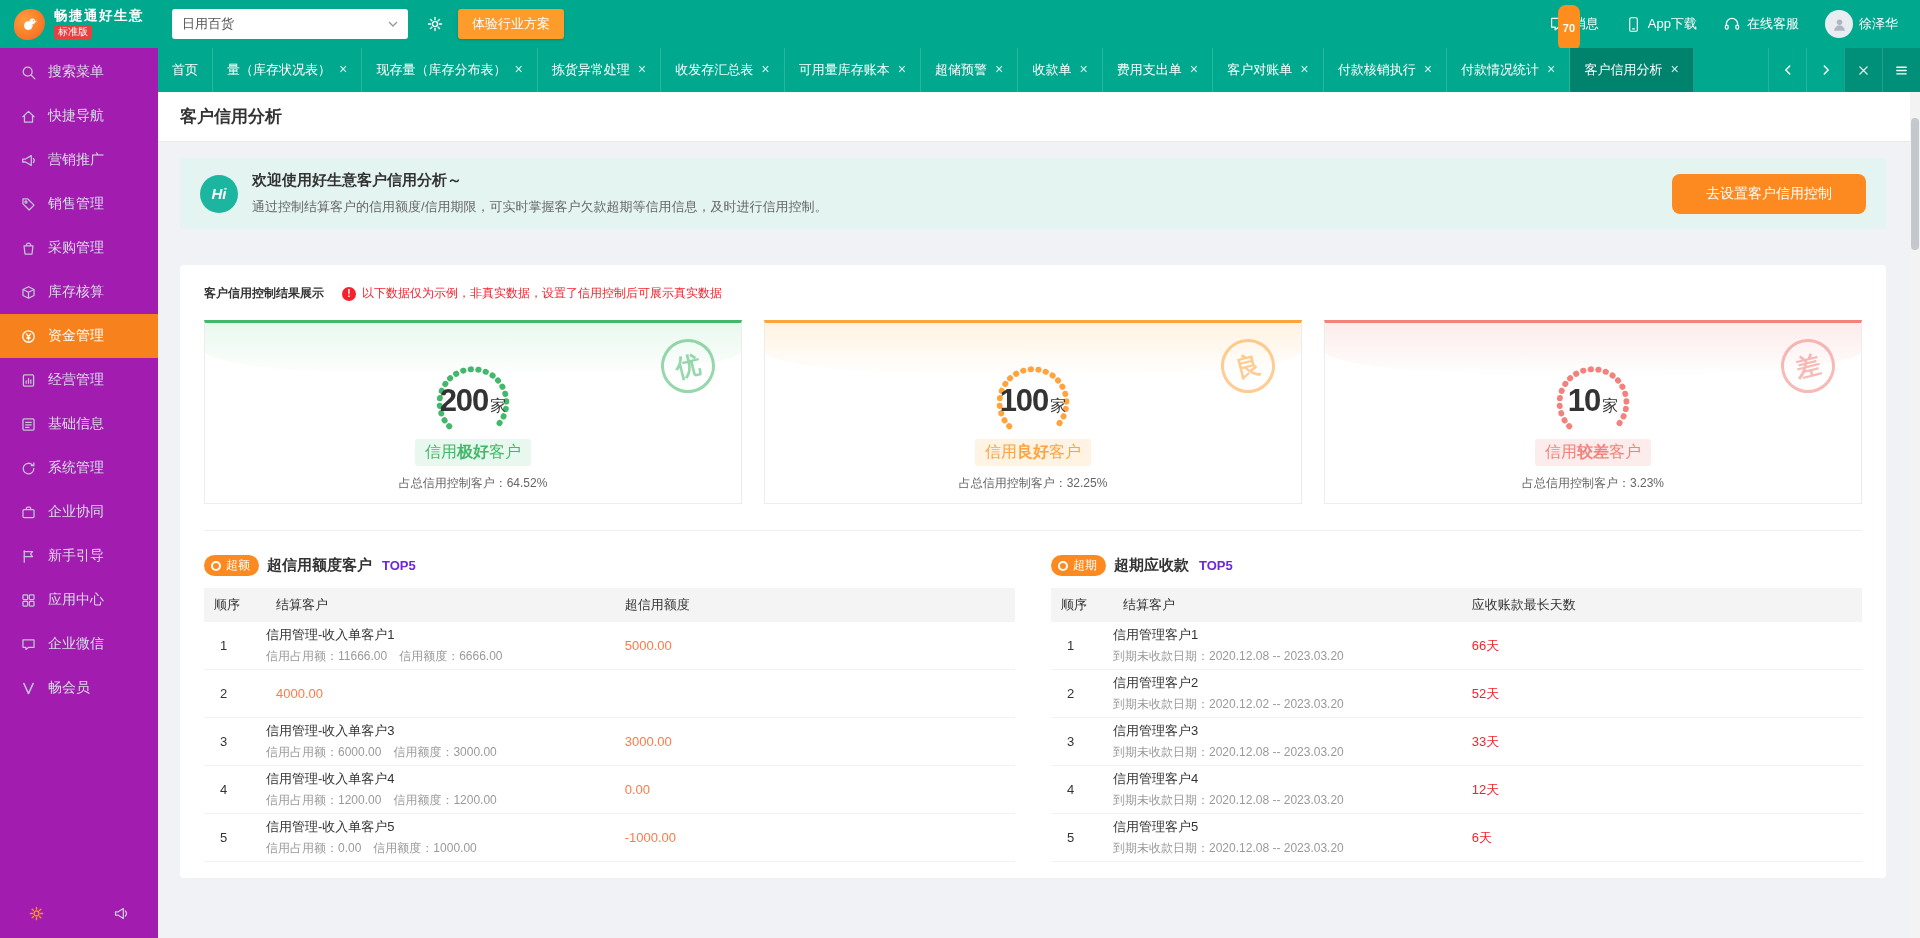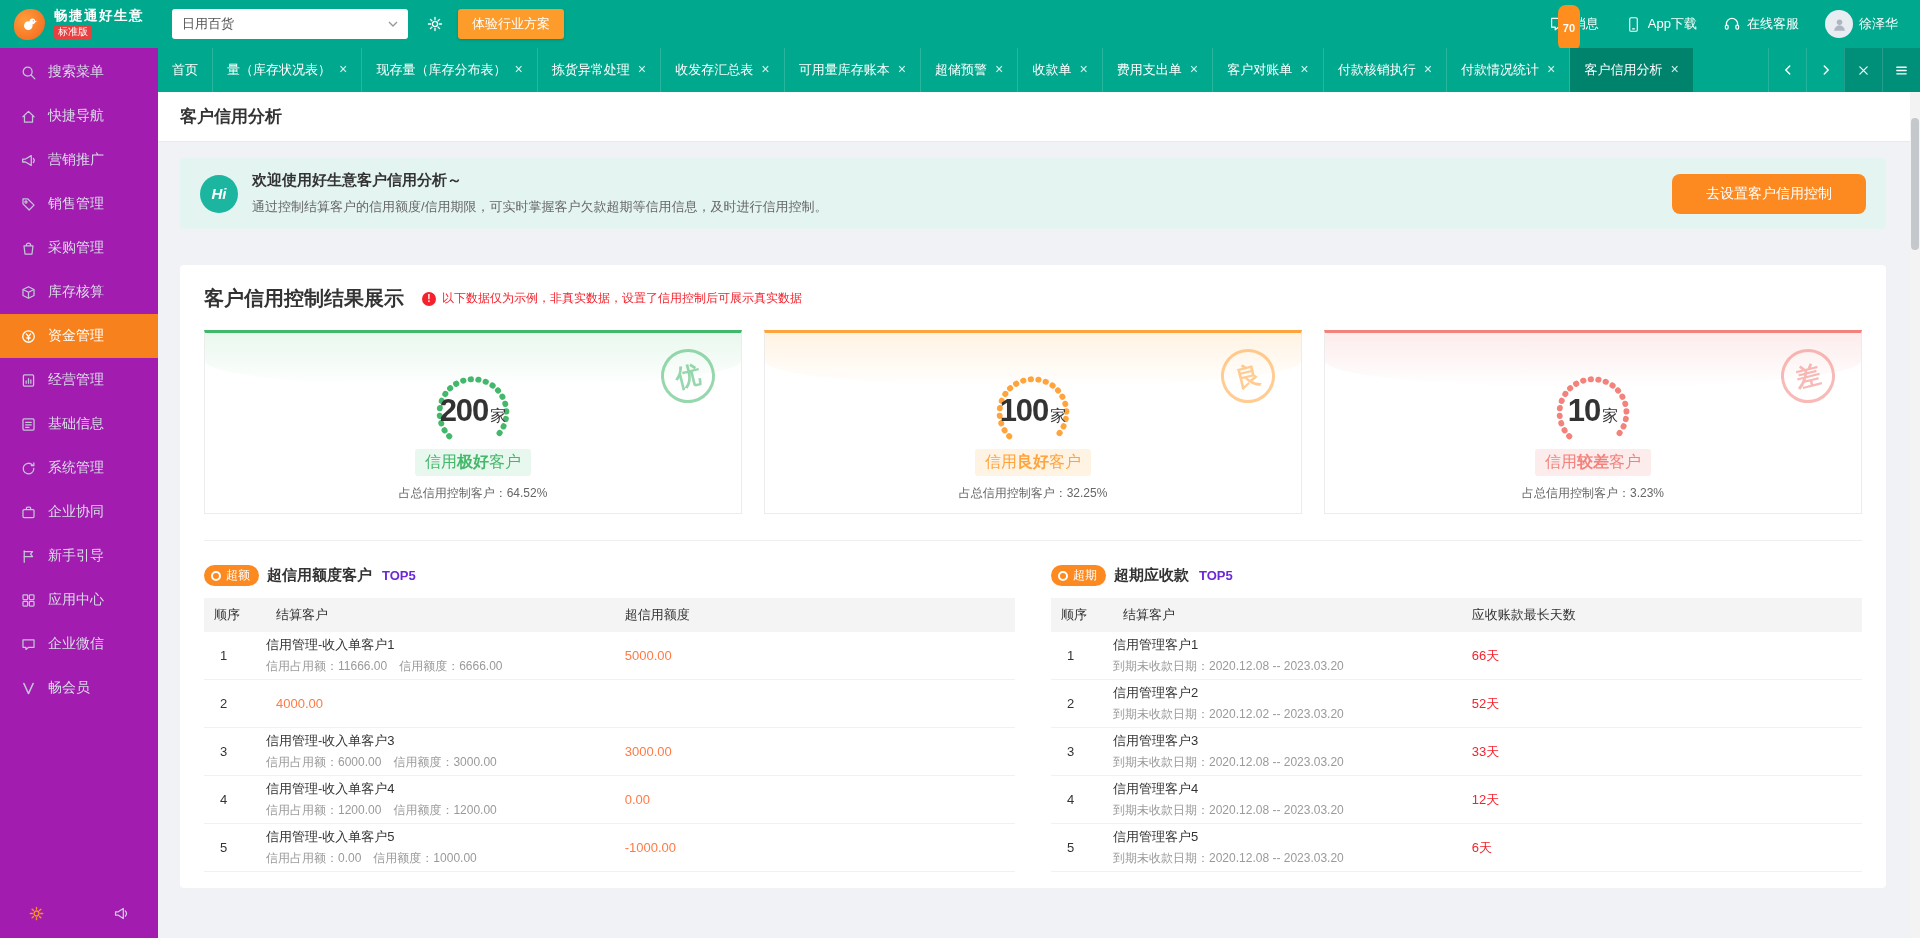--- a/index.html
+++ b/index.html
@@ -70,21 +70,21 @@
   .banner-icon { width:38px; height:38px; border-radius:50%; background:#1CB5A0; color:#fff; flex:0 0 38px;
                  display:flex; align-items:center; justify-content:center; font-size:15px; font-weight:bold; font-style:italic; }
   .banner-texts { margin-left:14px; flex:1; }
   .banner-title { font-size:15px; font-weight:bold; color:#333; }
   .banner-sub { font-size:13px; color:#666; margin-top:8px; }
   .banner-btn { background:#FC8A21; color:#fff; border:none; font-size:14px; padding:11px 34px;
                 border-radius:8px; cursor:pointer; }
 
   .results { background:#fff; border-radius:4px; margin-top:36px; padding:20px 24px 16px; }
   .res-head { display:flex; align-items:center; }
-  .res-title { font-size:20px; font-weight:bold; color:#333; }
+  .res-title { font-size:12px; font-weight:bold; color:#333; }
   .res-notice { display:flex; align-items:center; gap:6px; margin-left:18px; color:#F5222D; font-size:12px; }
   .notice-ico { width:14px; height:14px; border-radius:50%; background:#F5222D; color:#fff; font-size:10px;
                 display:flex; align-items:center; justify-content:center; font-weight:bold; }
 
   
   .cards { display:flex; gap:22px; margin-top:18px; }
   .card { flex:1; position:relative; border:1px solid #ECECEC; border-top:3px solid var(--c); height:184px;
           display:flex; flex-direction:column; align-items:center; overflow:hidden; background:#fff; }
   .card-band { position:absolute; left:0; right:0; top:0; height:54px;
                background:linear-gradient(180deg, var(--pale), rgba(255,255,255,0));

